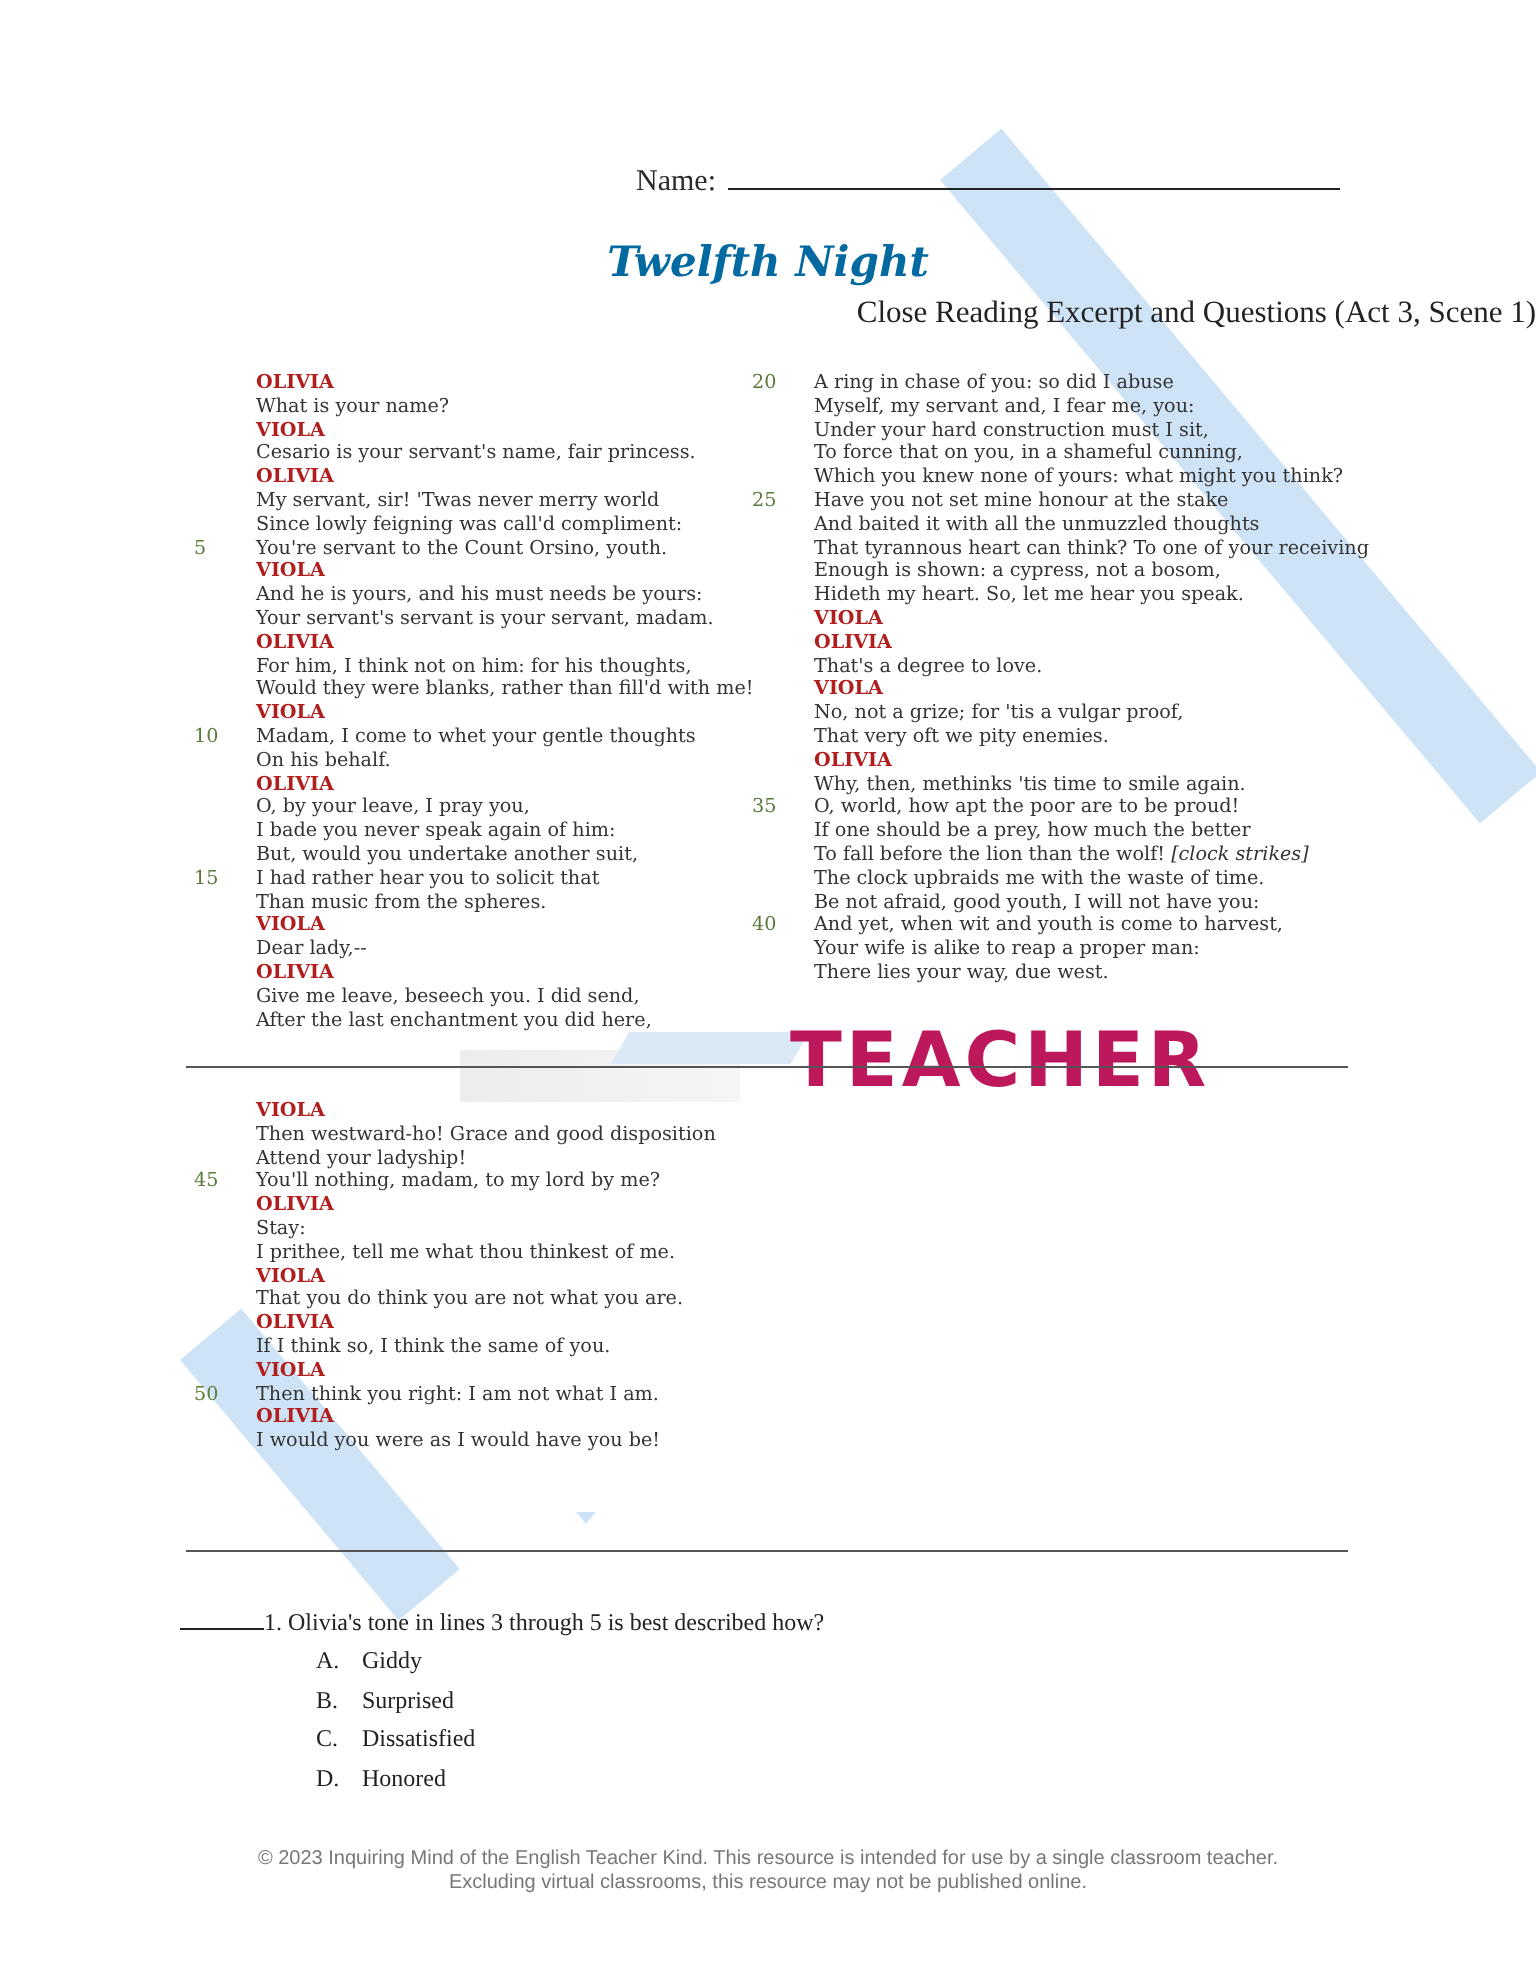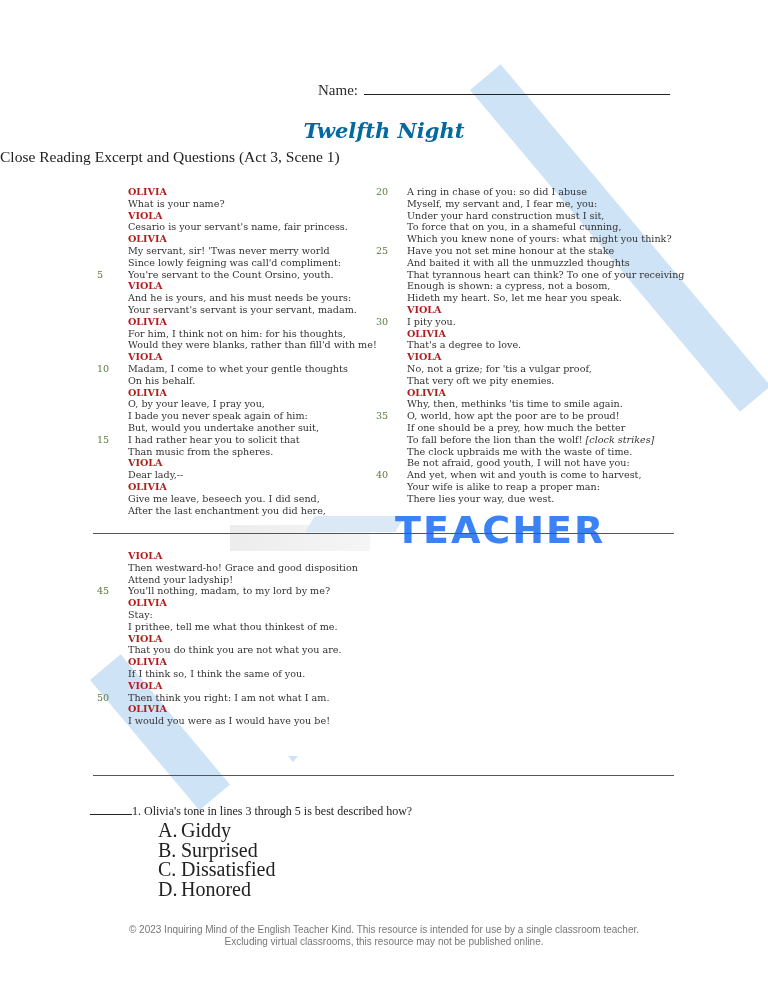--- a/index.html
+++ b/index.html
@@ -1,48 +1,48 @@
 <!DOCTYPE html>
 <html><head>
 <meta charset="utf-8">
 <style>
   html, body { margin:0; padding:0; background:#ffffff; }
   body { width:768px; height:994px; position:relative; overflow:hidden;
          font-family:"DejaVu Serif", "Liberation Serif", serif; color:#2b2b2b; }
   .wm { position:absolute; pointer-events:none; }
   .wm-stroke1 { left:470px; top:90px; width:40px; height:420px; background:#cfe3f7; transform:rotate(-40deg); transform-origin:top left; }
   .wm-stroke2 { left:90px; top:680px; width:40px; height:170px; background:#cfe3f7; transform:rotate(-40deg); transform-origin:top left; }
-  .wm-text { left:395px; top:508px; font-family:"DejaVu Sans", sans-serif; font-weight:bold; font-size:38px; color:#3b82f6; letter-spacing:2px; }
+  .wm-text { left:395px; top:508px; font-family:"DejaVu Sans", sans-serif; font-weight:bold; font-size:38px; color:#be185d; letter-spacing:2px; }
   .wm-arrow { left:310px; top:516px; width:90px; height:16px; background:#dbe9f7; transform:skewX(-30deg); }
   .wm-shade { left:230px; top:525px; width:140px; height:26px; background:linear-gradient(90deg,#e8e8e8,#f3f3f3); opacity:.8; }
   .wm-dot { left:288px; top:756px; width:0; height:0; border-left:5px solid transparent; border-right:5px solid transparent; border-top:6px solid #cfe3f7; }
 
   .name-row { position:absolute; top:80px; left:318px; font-size:15px; font-family:"Liberation Serif", serif; }
   .name-line { display:inline-block; width:306px; border-bottom:1.5px solid #222; margin-left:6px; height:14px; vertical-align:baseline; }
   .title { position:absolute; top:118px; left:0; width:768px; text-align:center; font-family:"DejaVu Serif", serif; font-weight:bold; font-style:italic; font-size:21px; color:#0369a1; }
-  .subtitle { position:absolute; top:148px; left:0; width:768px; text-align:left; font-family:"Liberation Serif", serif; font-size:15.5px; color:#222; }
+  .subtitle { position:absolute; top:148px; left:0; width:768px; text-align:right; font-family:"Liberation Serif", serif; font-size:15.5px; color:#222; }
 
   .col { position:absolute; font-size:9.6px; line-height:11.8px; font-family:"DejaVu Serif", serif; }
   .line { position:relative; padding-left:31px; white-space:nowrap; color:#333; }
   .line .num { position:absolute; left:0; top:0; color:#5a7a3a; }
   .spk { color:#b01e1e; font-weight:bold; }
   .stage { font-style:italic; }
   .exeunt { color:#aaaaaa; font-style:italic; margin-top:12px; }
 
   .col-left { left:97px; top:186px; width:270px; }
   .col-right { left:376px; top:186px; width:300px; }
   .col-bottom { left:97px; top:550px; width:300px; }
 
   .rule { position:absolute; left:93px; width:581px; height:1px; background:#555; }
   .rule1 { top:533px; }
   .rule2 { top:775px; }
 
   .question { position:absolute; top:801px; left:90px; font-family:"Liberation Serif", serif; font-size:12px; color:#222; }
   .blank { display:inline-block; width:42px; border-bottom:1.5px solid #222; height:13px; vertical-align:baseline; }
-  .options { position:absolute; top:821px; left:158px; font-family:"Liberation Serif", serif; font-size:20px; line-height:19.5px; color:#222; }
+  .options { position:absolute; top:821px; left:158px; font-family:"Liberation Serif", serif; font-size:12px; line-height:19.5px; color:#222; }
   .opt-letter { display:inline-block; width:23px; }
 
   .footer { position:absolute; top:924px; left:0; width:768px; text-align:center; font-family:Liberation Sans, sans-serif; font-size:10px; line-height:12px; color:#777; }
 </style>
 </head>
 <body>
 
 <div class="wm wm-stroke1"></div>
 <div class="wm wm-stroke2"></div>
 <div class="wm wm-shade"></div>
@@ -91,21 +91,20 @@
     <div class="line"><span class="num"></span><span>Myself, my servant and, I fear me, you:</span></div>
     <div class="line"><span class="num"></span><span>Under your hard construction must I sit,</span></div>
     <div class="line"><span class="num"></span><span>To force that on you, in a shameful cunning,</span></div>
     <div class="line"><span class="num"></span><span>Which you knew none of yours: what might you think?</span></div>
     <div class="line"><span class="num">25</span><span>Have you not set mine honour at the stake</span></div>
     <div class="line"><span class="num"></span><span>And baited it with all the unmuzzled thoughts</span></div>
     <div class="line"><span class="num"></span><span>That tyrannous heart can think? To one of your receiving</span></div>
     <div class="line"><span class="num"></span><span>Enough is shown: a cypress, not a bosom,</span></div>
     <div class="line"><span class="num"></span><span>Hideth my heart. So, let me hear you speak.</span></div>
     <div class="line"><span class="num"></span><span class="spk">VIOLA</span></div>
-    <div class="line"><span class="num">30</span><span>I pity you.</span></div>
     <div class="line"><span class="num"></span><span class="spk">OLIVIA</span></div>
     <div class="line"><span class="num"></span><span>That's a degree to love.</span></div>
     <div class="line"><span class="num"></span><span class="spk">VIOLA</span></div>
     <div class="line"><span class="num"></span><span>No, not a grize; for 'tis a vulgar proof,</span></div>
     <div class="line"><span class="num"></span><span>That very oft we pity enemies.</span></div>
     <div class="line"><span class="num"></span><span class="spk">OLIVIA</span></div>
     <div class="line"><span class="num"></span><span>Why, then, methinks 'tis time to smile again.</span></div>
     <div class="line"><span class="num">35</span><span>O, world, how apt the poor are to be proud!</span></div>
     <div class="line"><span class="num"></span><span>If one should be a prey, how much the better</span></div>
     <div class="line"><span class="num"></span><span>To fall before the lion than the wolf!</span><span class="stage">  [clock strikes]</span></div>

